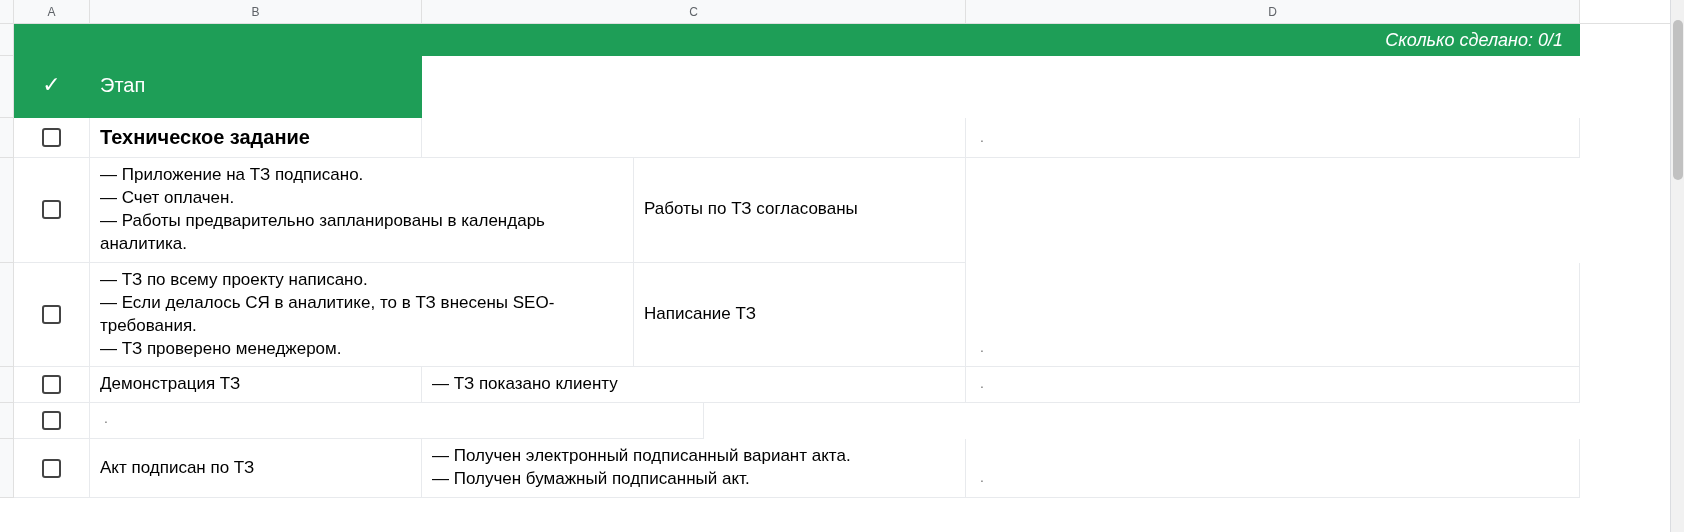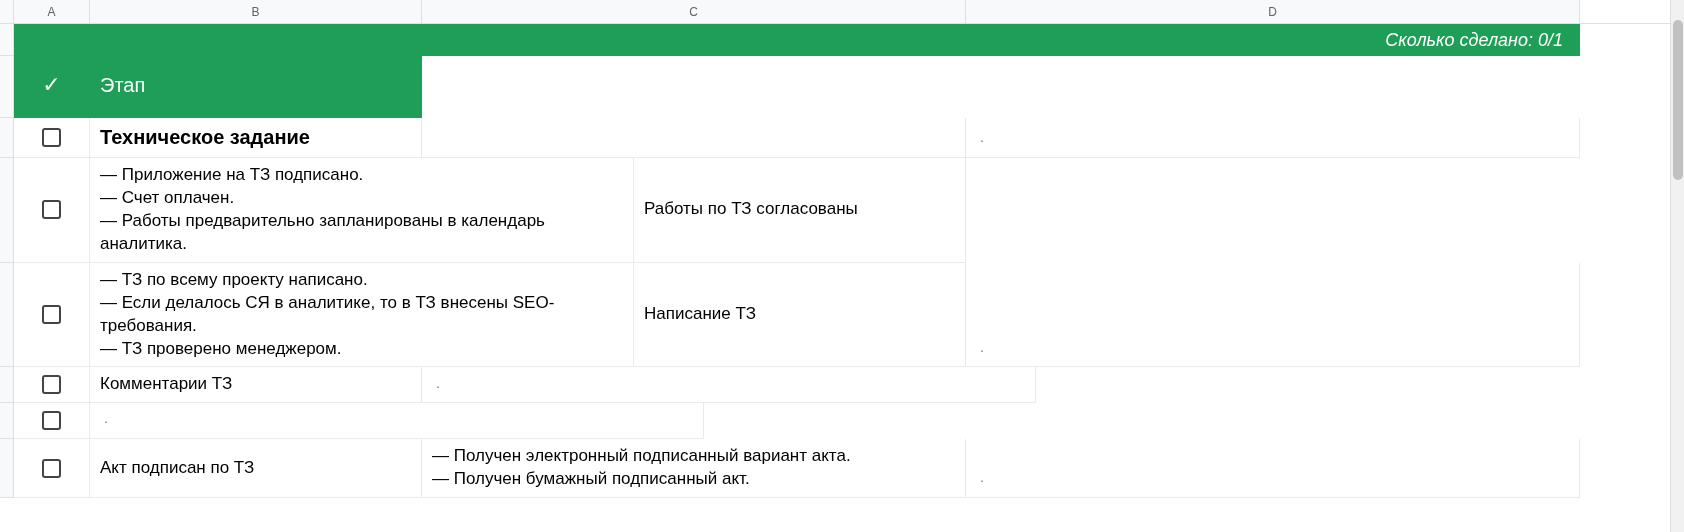--- a/index.html
+++ b/index.html
@@ -195,21 +195,24 @@
           <div class="cell colD">
             <span class="tiny-dot">.</span>
           </div>
           <div class="note-tri"></div>
         </div>
         <div class="row data-row">
           <div class="gutter"></div>
           <div class="cell colA">
             <div class="checkbox"></div>
           </div>
-          <div class="cell colB">Комментарии ТЗ</div>
+          <div class="cell colB">Демонстрация ТЗ</div>
+          <div class="cell colC">
+            <span class="multiline">— ТЗ показано клиенту</span>
+          </div>
           <div class="cell colD">
             <span class="tiny-dot">.</span>
           </div>
           <div class="note-tri"></div>
         </div>
         <div class="row data-row">
           <div class="gutter"></div>
           <div class="cell colA">
             <div class="checkbox"></div>
           </div>

